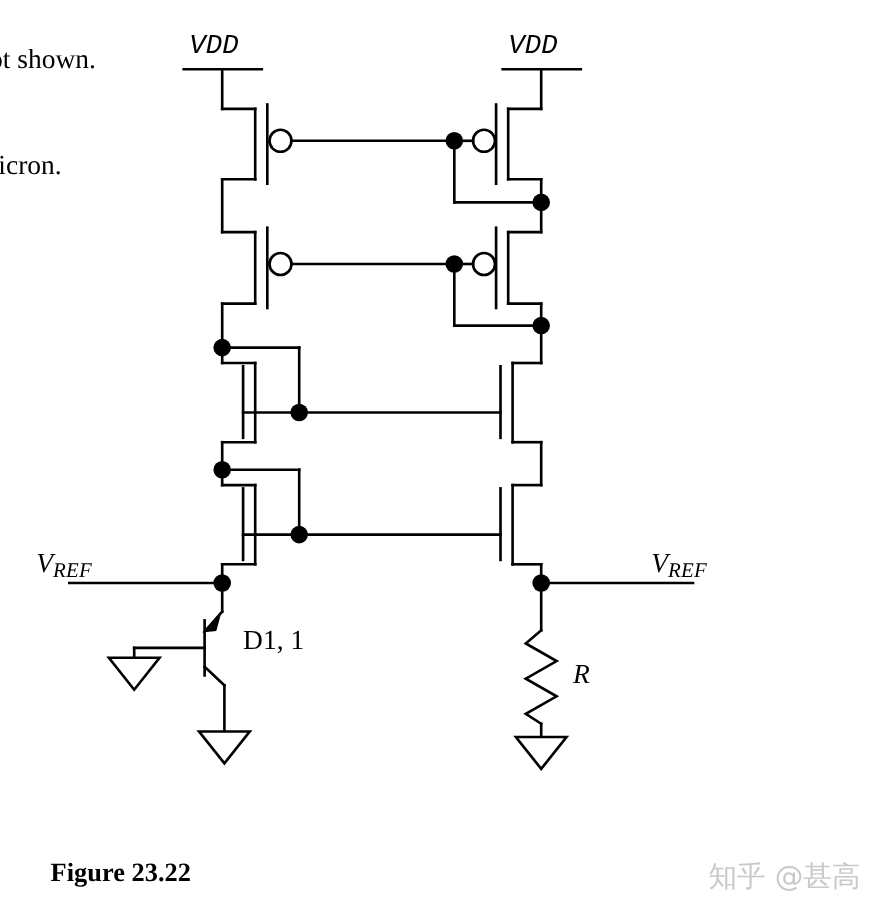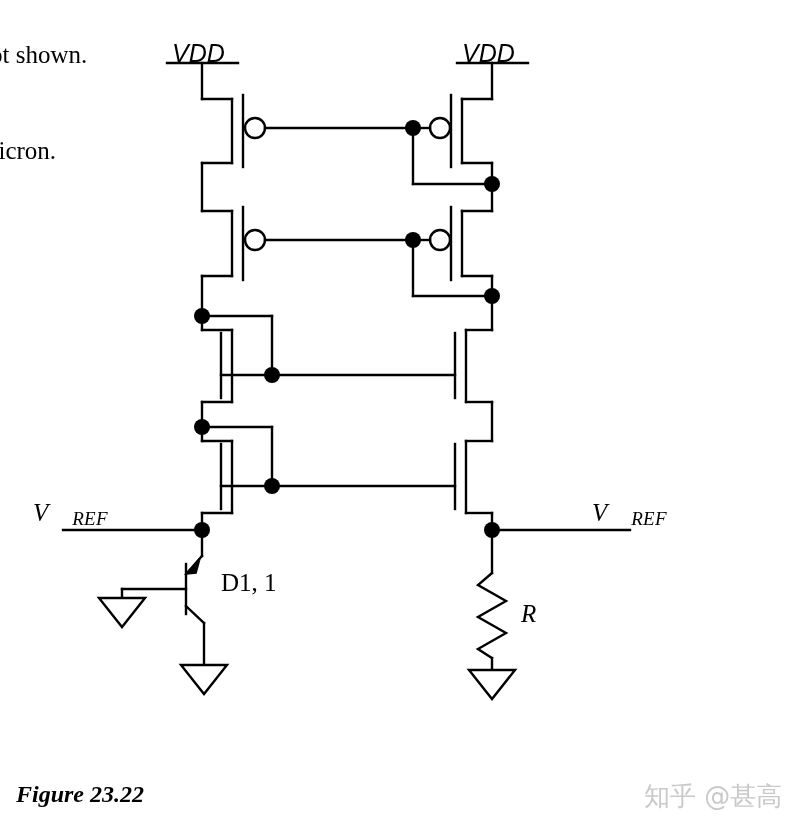--- a/index.html
+++ b/index.html
@@ -28,34 +28,32 @@
     color: #000000;
     line-height: 1;
   }
   .body-text {
     font-size: 25px;
     font-family: "Liberation Serif", "DejaVu Serif", serif;
   }
   .vdd-label {
     font-size: 25px;
     font-style: italic;
-    font-family: Liberation Sans, sans-serif;
-    margin-top: 12px;
+    font-family: Liberation Mono, monospace;
   }
   .vref-label {
     font-size: 25px;
     font-style: italic;
     font-family: "Liberation Serif", "DejaVu Serif", serif;
   }
   .vref-label .sub {
     font-size: 19px;
     font-style: italic;
     vertical-align: -0.22em;
     letter-spacing: 0.2px;
-    margin-left: 24px;
   }
   .dev-label {
     font-size: 25px;
     font-family: "Liberation Serif", "DejaVu Serif", serif;
   }
   .r-label {
     font-size: 25px;
     font-style: italic;
     font-family: "Liberation Serif", "DejaVu Serif", serif;
   }
@@ -90,21 +88,21 @@
   <div class="txt vref-label" style="left:33px; top:500px;">
     <span>V</span><span class="sub">REF</span>
   </div>
   <div class="txt vref-label" style="left:592px; top:500px;">
     <span>V</span><span class="sub">REF</span>
   </div>
 
   <div class="txt dev-label" style="left:204px; top:570px;margin-left:17px;">D1, 1</div>
   <div class="txt r-label" style="left:521px; top:601px;">R</div>
 
-  <div class="txt caption-fig" style="left:16px; top:782px;font-style:italic;">Figure 23.22</div>
+  <div class="txt caption-fig" style="left:46px; top:782px;">Figure 23.22</div>
   <div class="watermark" style="left:644px; top:779px;text-align:center;">知乎 @甚高</div>
 
   <svg id="schematic" viewBox="0 0 799 823">
     <g stroke="#000000" stroke-width="2.4" fill="none" stroke-linecap="square">
 
       <line x1="167" y1="63" x2="238" y2="63"></line>
       <line x1="202" y1="63" x2="202" y2="99"></line>
 
       <line x1="202" y1="99" x2="232" y2="99"></line>
       <line x1="232" y1="99" x2="232" y2="163"></line>

